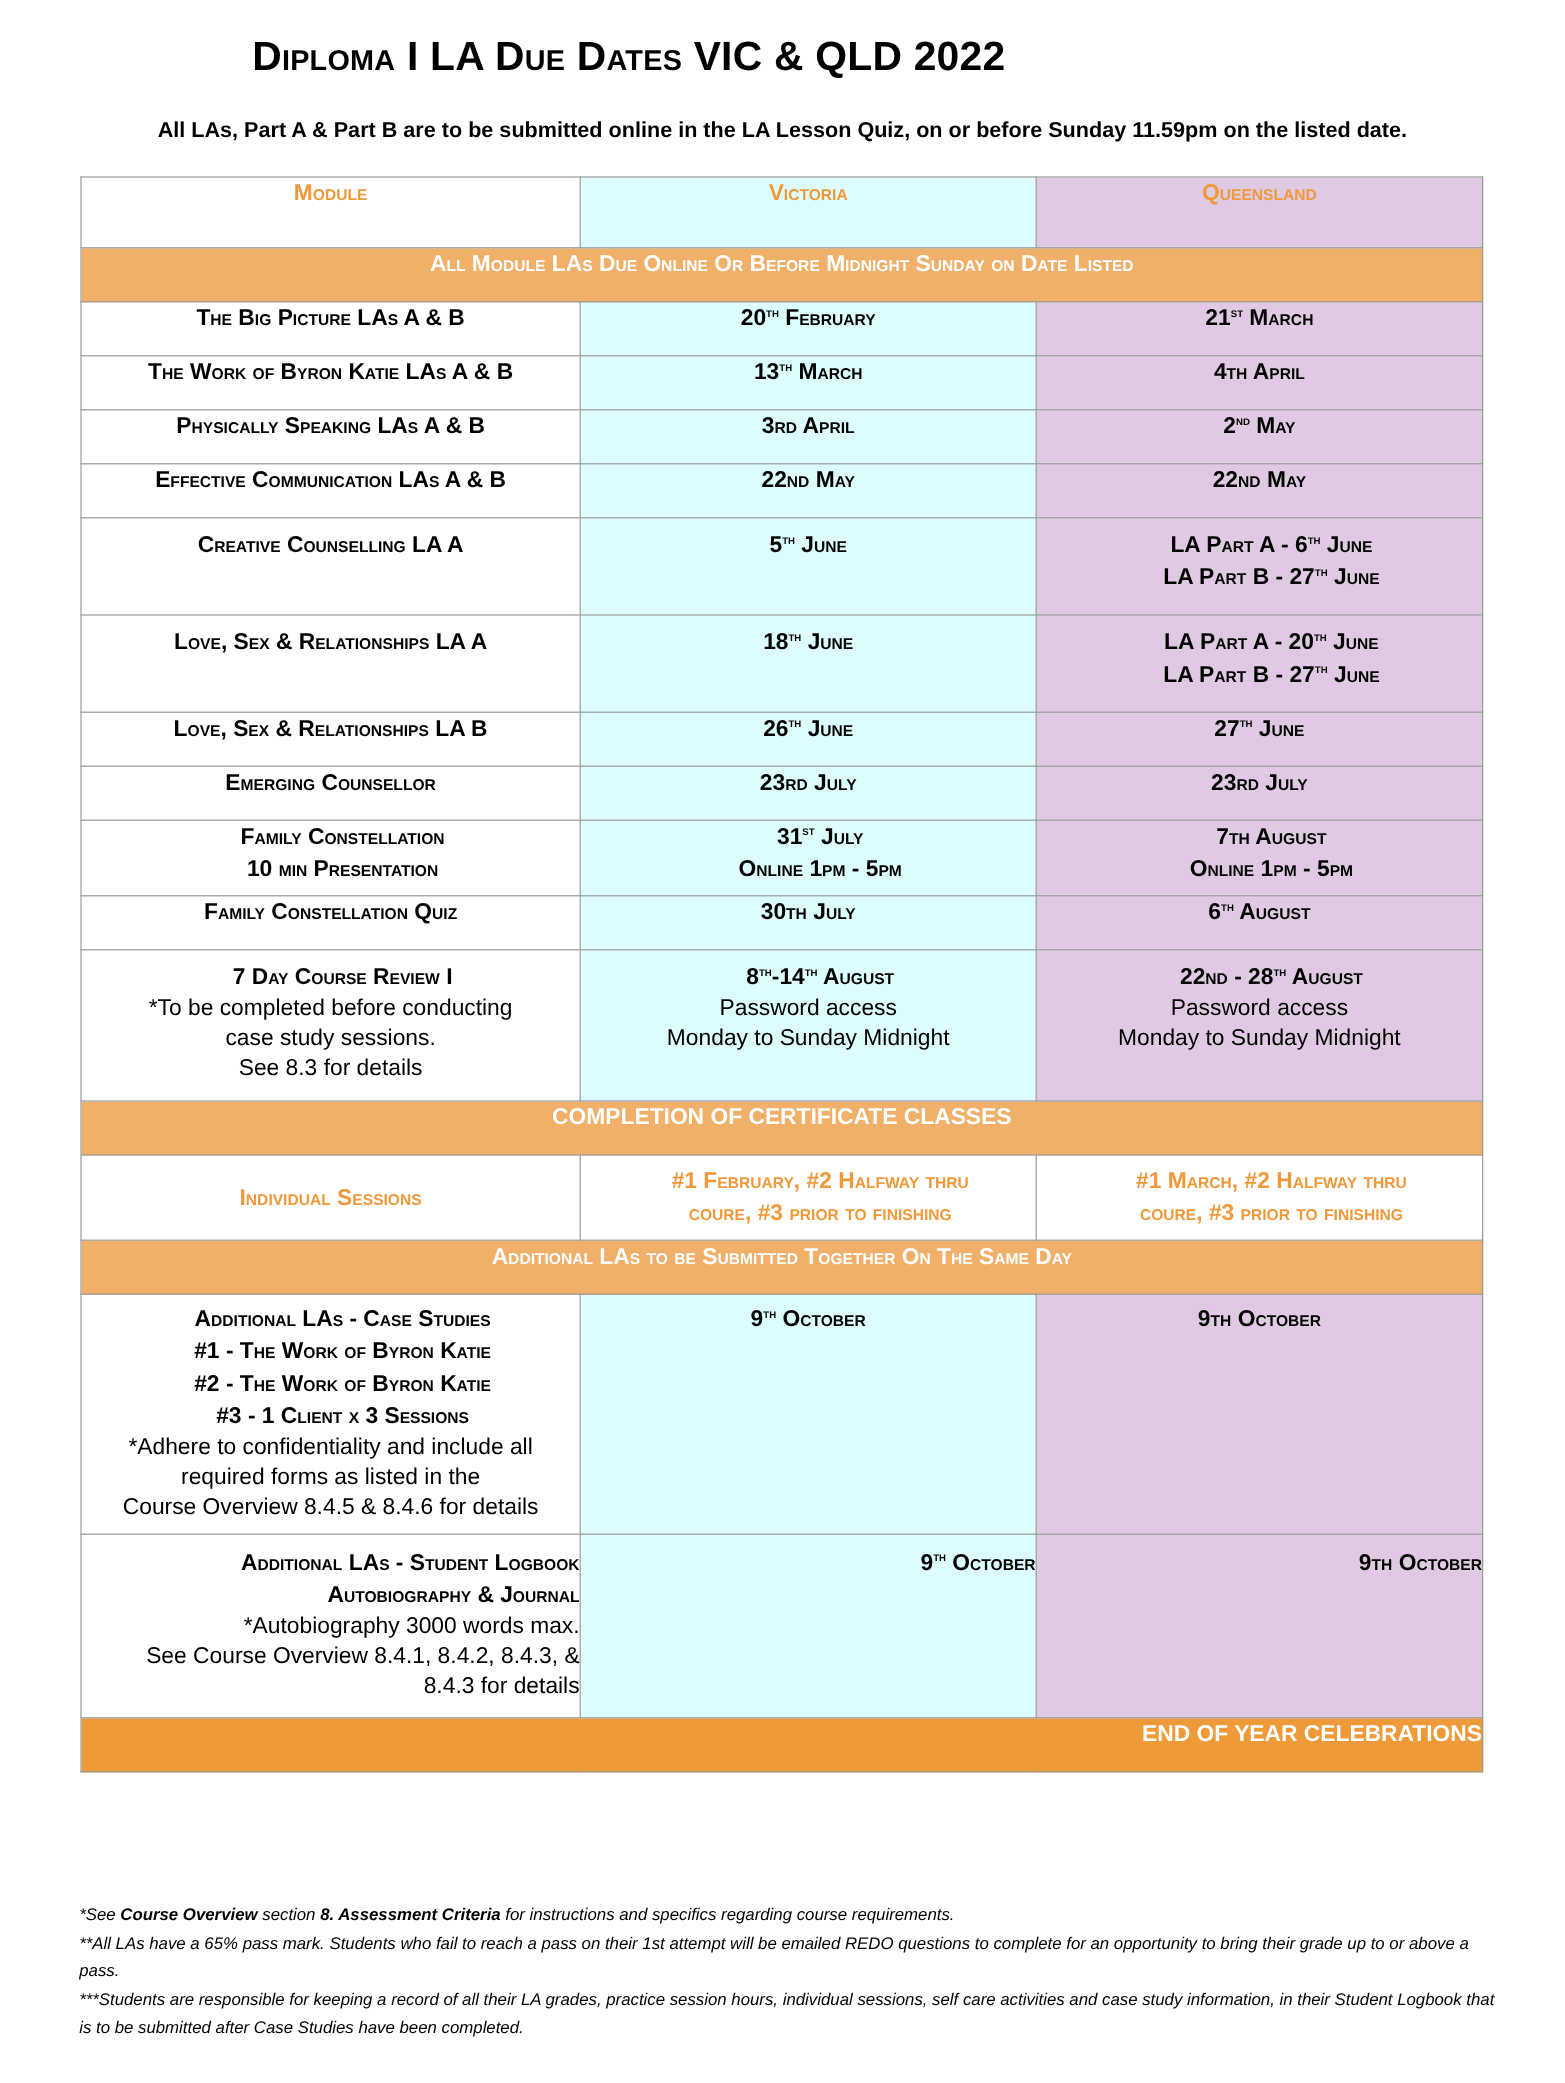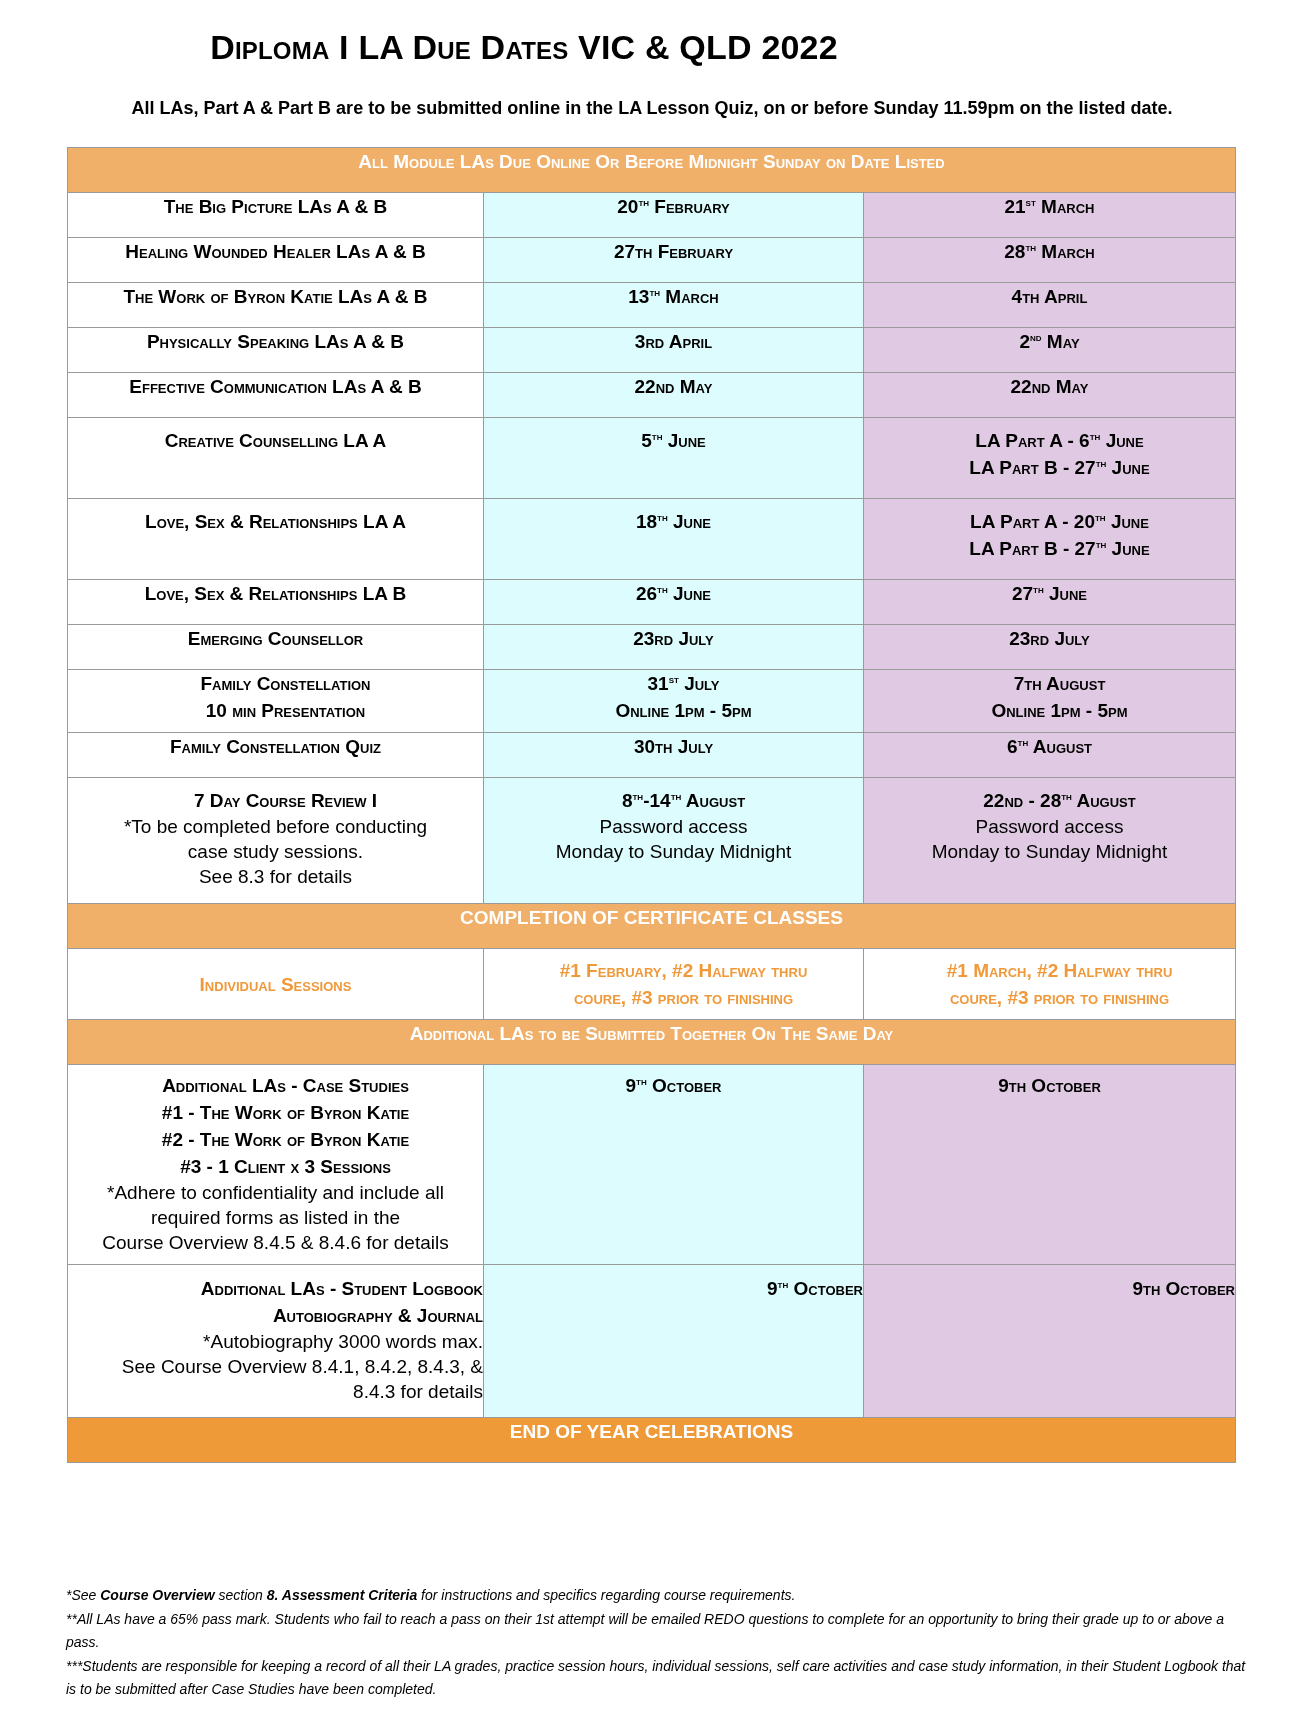--- a/index.html
+++ b/index.html
@@ -34,35 +34,35 @@
 <div class="title">Diploma I LA Due Dates VIC &amp; QLD 2022</div>
 <div class="subtitle">All LAs, Part A &amp; Part B are to be submitted online in the LA Lesson Quiz, on or before Sunday 11.59pm on the listed date.</div>
 
 <table class="sched">
   <colgroup>
       <col class="c1">
       <col class="c2">
       <col class="c3">
     </colgroup>
   <tbody>
+    <tr class="hdr">
+      <td class="bg-w">Module</td>
+      <td class="bg-v">Victoria</td>
+      <td class="bg-q">Queensland</td>
+    </tr>
     <tr class="banner">
       <td colspan="3">All Module LAs Due Online Or Before Midnight Sunday on Date Listed</td>
     </tr>
 
     <tr class="r">
       <td class="bg-w">The Big Picture LAs A &amp; B</td>
       <td class="bg-v"><span>20</span><sup>th</sup><span> February</span></td>
       <td class="bg-q"><span>21</span><sup>st</sup><span> March</span></td>
     </tr>
 
-    <tr class="r">
-      <td class="bg-w">Healing Wounded Healer LAs A &amp; B</td>
-      <td class="bg-v"><span>27th</span><sup></sup><span> February</span></td>
-      <td class="bg-q"><span>28</span><sup>th</sup><span> March</span></td>
-    </tr>
 
     <tr class="r">
       <td class="bg-w">The Work of Byron Katie LAs A &amp; B</td>
       <td class="bg-v"><span>13</span><sup>th</sup><span> March</span></td>
       <td class="bg-q"><span>4th</span><sup></sup><span> April</span></td>
     </tr>
 
     <tr class="r">
       <td class="bg-w">Physically Speaking LAs A &amp; B</td>
       <td class="bg-v"><span>3rd</span><sup></sup><span> April</span></td>
@@ -186,21 +186,21 @@
         <span class="line">Autobiography &amp; Journal</span>
         <span class="plain">*Autobiography 3000 words max.</span>
         <span class="plain">See Course Overview 8.4.1,  8.4.2, 8.4.3, &amp;</span>
         <span class="plain">8.4.3 for details</span>
       </td>
       <td class="bg-v"><span>9</span><sup>th</sup><span> October</span></td>
       <td class="bg-q"><span>9th</span><sup></sup><span> October</span></td>
     </tr>
 
     <tr class="banner dark">
-      <td colspan="3" style="font-variant: normal;">END  OF YEAR CELEBRATIONS</td>
+      <td colspan="3" style="font-variant: normal; text-align: right;">END  OF YEAR CELEBRATIONS</td>
     </tr>
   </tbody>
 </table>
 
 <div class="footer">
   <div><span>*See </span><b>Course Overview</b><span> section </span><b>8. Assessment Criteria</b><span> for instructions and specifics regarding course requirements.</span></div>
   <div>**All LAs have a 65% pass mark. Students who fail to reach a pass on their 1st attempt will be emailed REDO questions to complete for an opportunity to bring their grade up to or above a pass.</div>
   <div>***Students are responsible for keeping a record of all their LA grades, practice session hours, individual sessions, self care activities and case study information, in their Student Logbook that is to be submitted after Case Studies have been completed.</div>
 </div>
 

